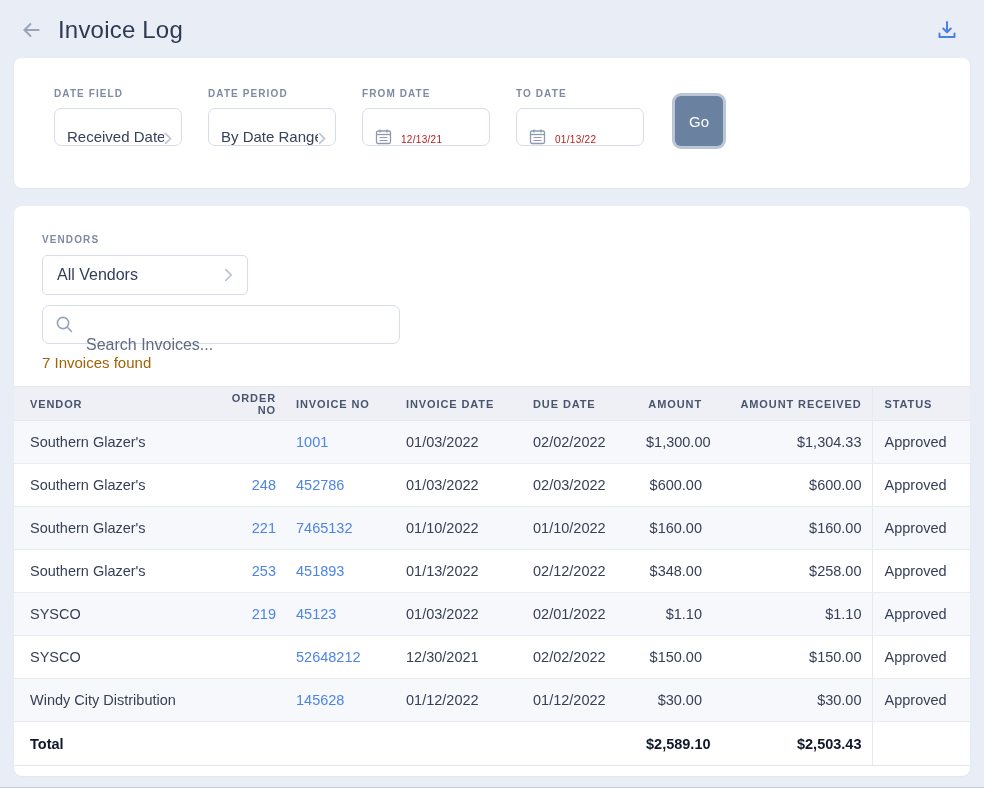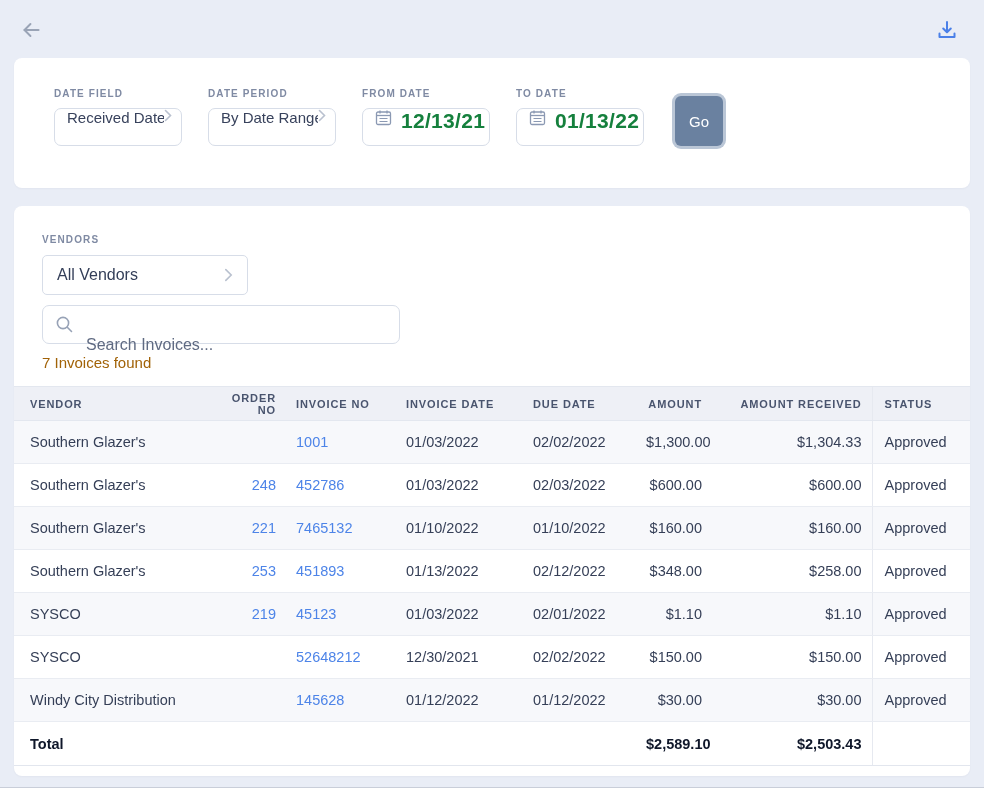--- a/index.html
+++ b/index.html
@@ -40,29 +40,29 @@
 
   
   .filter-row { display: flex; align-items: flex-end; gap: 26px; }
   .field { display: flex; flex-direction: column; gap: 9px; }
   .field-label {
     font-size: 10px; font-weight: bold; color: #7f8aa3;
     letter-spacing: 1.1px; text-transform: uppercase;
   }
   .select-box, .date-box {
     height: 38px; border: 1px solid #d7dde8; border-radius: 7px;
-    display: flex; align-items: flex-start; background: #fff; cursor: pointer;
+    display: flex; align-items: flex-end; background: #fff; cursor: pointer;
   }
   .select-box { width: 128px; padding: 0 9px 0 12px; }
   .select-box .val {
     flex: 1; font-size: 15px; color: #38425c;
     white-space: nowrap; overflow: hidden;
   }
   .date-box { width: 128px; padding: 0 10px 0 12px; gap: 9px; }
-  .date-box .val { font-size: 21px; color: #15803d; letter-spacing: .3px; font-weight: bold; }
+  .date-box .val { font-size: 10px; color: #b91c1c; letter-spacing: .3px; }
   .go-btn {
     height: 50px; width: 48px; margin: 0 4px 0 5px;
     background: #6a81a0; color: #ffffff; font-size: 15px; font-weight: 500;
     font-family: "Liberation Sans", sans-serif;
     border: none; border-radius: 6px; cursor: pointer;
     box-shadow: 0 0 0 3px #bac6d6;
     text-align: center;
   }
 
   
@@ -115,20 +115,21 @@
 
 <div class="topbar">
   <button class="icon-btn">
     <span style="display:flex;">
       <svg width="26" height="26" viewBox="0 0 24 24" fill="none" stroke="#9aa4b6" stroke-width="1.8" stroke-linecap="round" stroke-linejoin="round">
         <path d="M19 12 H6"></path>
           <path d="M11.5 6.5 L6 12 l5.5 5.5"></path>
       </svg>
     </span>
   </button>
+  <div class="page-title">Invoice Log</div>
   <div class="spacer"></div>
   <button class="icon-btn">
     <span style="display:flex;">
       <svg width="24" height="24" viewBox="0 0 24 24" fill="none" stroke="#4b80e8" stroke-width="2" stroke-linecap="round" stroke-linejoin="round">
         <path d="M12 4 v9.5"></path>
           <path d="M8.2 10.5 L12 14.3 l3.8 -3.8"></path>
           <path d="M4.5 15.5 v3.5 h15 v-3.5"></path>
       </svg>
     </span>
   </button>

